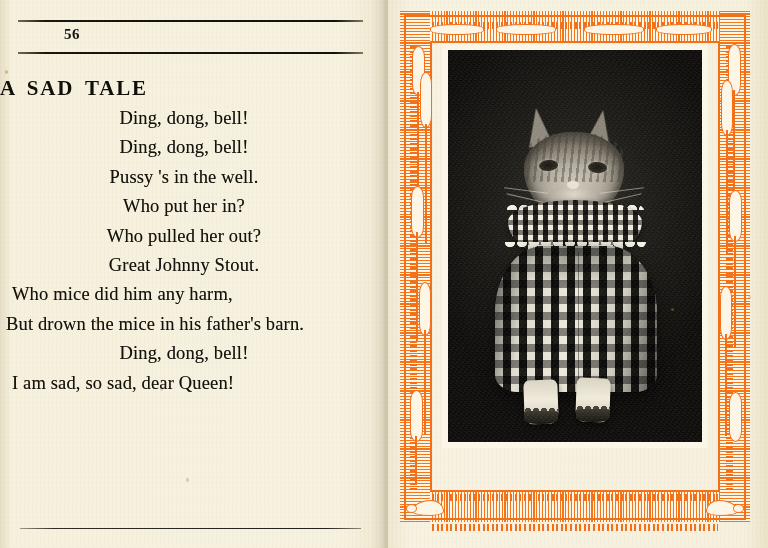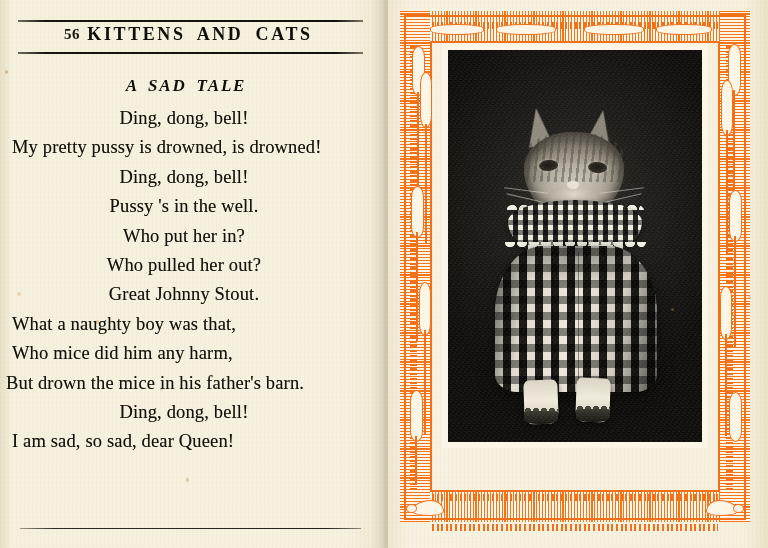--- a/index.html
+++ b/index.html
@@ -38,22 +38,22 @@
     font-size:15px;color:#16150f;letter-spacing:.5px;font-weight:600;margin-left:46px;
   }
   .running-head{
     position:absolute;left:70px;top:24px;width:260px;
     text-align:center;
     font-size:18px;font-weight:700;color:#100f09;
     letter-spacing:2.6px;word-spacing:5px;
   }
   .poem-title{
     position:absolute;left:0;top:76px;width:372px;
-    text-align:center;font-size:17px;font-weight:700;color:#100f09;
-    letter-spacing:1.8px;word-spacing:4px;font-style:italic;
+    text-align:left;font-size:21px;font-weight:700;color:#100f09;
+    letter-spacing:1.8px;word-spacing:4px;
   }
   .poem{
     position:absolute;left:0;top:104px;width:376px;
   }
   .line{
     font-size:18.5px;color:#13120c;line-height:29.4px;
     white-space:nowrap;letter-spacing:.15px;
     text-shadow:0 0 .4px rgba(20,18,10,.45);
   }
   .line.c{text-align:center;padding-right:8px;}
@@ -255,33 +255,30 @@
     <div class="foxing" style="left:5px;top:70px;width:3px;height:4px;"></div>
     <div class="foxing" style="left:17px;top:292px;width:4px;height:4px;opacity:.55;"></div>
     <div class="foxing" style="left:95px;top:320px;width:4px;height:4px;opacity:.75;"></div>
     <div class="foxing" style="left:160px;top:388px;width:3px;height:3px;opacity:.5;"></div>
     <div class="foxing" style="left:186px;top:478px;width:3px;height:4px;opacity:.8;"></div>
 
     <div class="rule rule-top"></div>
     <div class="rule rule-under"></div>
 
     <div class="folio">56</div>
-    <div class="running-head">KITTENS AND CATS</div>
 
     <div class="poem-title">A SAD TALE</div>
 
     <div class="poem">
       <div class="line c">Ding, dong, bell!</div>
-      <div class="line l">My pretty pussy is drowned, is drowned!</div>
       <div class="line c">Ding, dong, bell!</div>
       <div class="line c">Pussy 's in the well.</div>
       <div class="line c">Who put her in?</div>
       <div class="line c">Who pulled her out?</div>
       <div class="line c">Great Johnny Stout.</div>
-      <div class="line l">What a naughty boy was that,</div>
       <div class="line l">Who mice did him any harm,</div>
       <div class="line l2">But drown the mice in his father's barn.</div>
       <div class="line c">Ding, dong, bell!</div>
       <div class="line l">I am sad, so sad, dear Queen!</div>
     </div>
 
     <div class="rule rule-bottom"></div>
   </div>
 
   <div class="gutter"></div>

